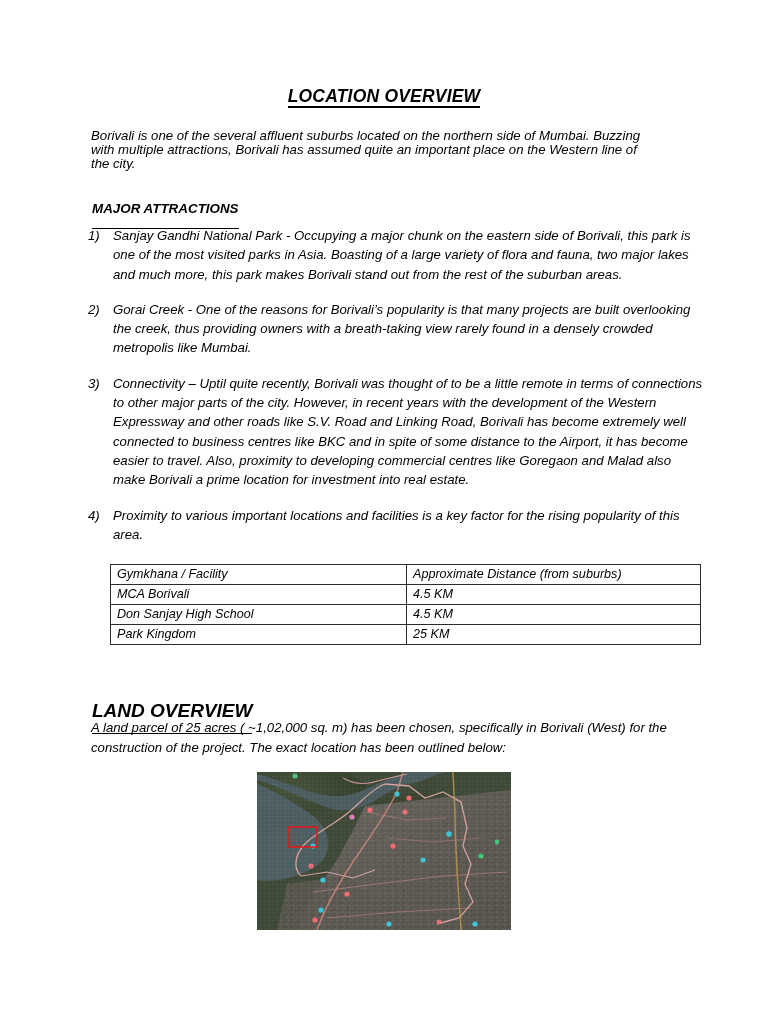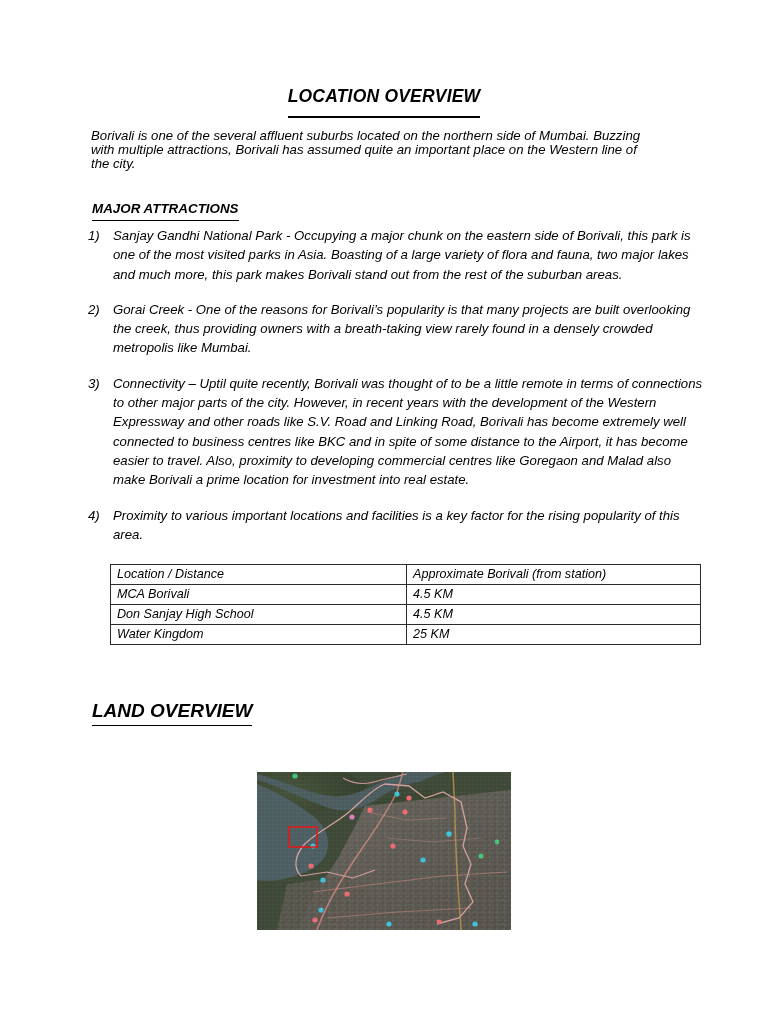--- a/index.html
+++ b/index.html
@@ -32,21 +32,21 @@
     top: 86px;
     width: 768px;
     text-align: center;
     font-style: italic;
     font-weight: bold;
     font-size: 17.5px;
     letter-spacing: 0.2px;
   }
   .doc-title span {
     border-bottom: 2px solid #000;
-    padding-bottom: 10px;
+    padding-bottom: 0;
   }
 
   
   .intro {
     position: absolute;
     left: 91px;
     top: 129px;
     width: 560px;
     font-style: italic;
     font-size: 13.2px;
@@ -55,21 +55,21 @@
 
   
   .section-head {
     position: absolute;
     font-style: italic;
     font-weight: bold;
     font-size: 13.4px;
   }
   .section-head span {
     border-bottom: 1.6px solid #000;
-    padding-bottom: 4px;
+    padding-bottom: 12px;
   }
   #major-attractions-heading { left: 92px; top: 201px; }
   #land-overview-heading { left: 92px; top: 700px; font-size: 19px; }
 
   
   .numlist {
     position: absolute;
     left: 88px;
     top: 226px;
     width: 616px;
@@ -169,42 +169,43 @@
     </div>
   </div>
 
   <table class="distance-table">
     <colgroup>
         <col class="c1">
         <col class="c2">
       </colgroup>
     <tbody>
       <tr>
-        <td>Location / Distance</td>
-        <td>Approximate Borivali (from station)</td>
+        <td>Gymkhana / Facility</td>
+        <td>Approximate Distance (from suburbs)</td>
       </tr>
       <tr>
         <td>MCA Borivali</td>
         <td>4.5 KM</td>
       </tr>
       <tr>
         <td>Don Sanjay High School</td>
         <td>4.5 KM</td>
       </tr>
       <tr>
-        <td>Water Kingdom</td>
+        <td>Park Kingdom</td>
         <td>25 KM</td>
       </tr>
     </tbody>
   </table>
 
   <div class="section-head" id="land-overview-heading">
     <span>LAND OVERVIEW</span>
   </div>
 
+  <div class="land-para">A land parcel of 25 acres ( ~1,02,000 sq. m) has been chosen, specifically in Borivali (West) for the construction of the project. The exact location has been outlined below:</div>
 
   <div class="map-figure">
     <svg class="map-svg" viewBox="0 0 254 158" preserveAspectRatio="none">
       <defs>
         <linearGradient id="urbanGrad" x1="0" y1="0" x2="1" y2="1">
           <stop offset="0%" stop-color="#6e6862"></stop>
           <stop offset="50%" stop-color="#5e5a55"></stop>
           <stop offset="100%" stop-color="#55514c"></stop>
         </linearGradient>
         <radialGradient id="greenGrad" cx="0.3" cy="0.3" r="0.8">

